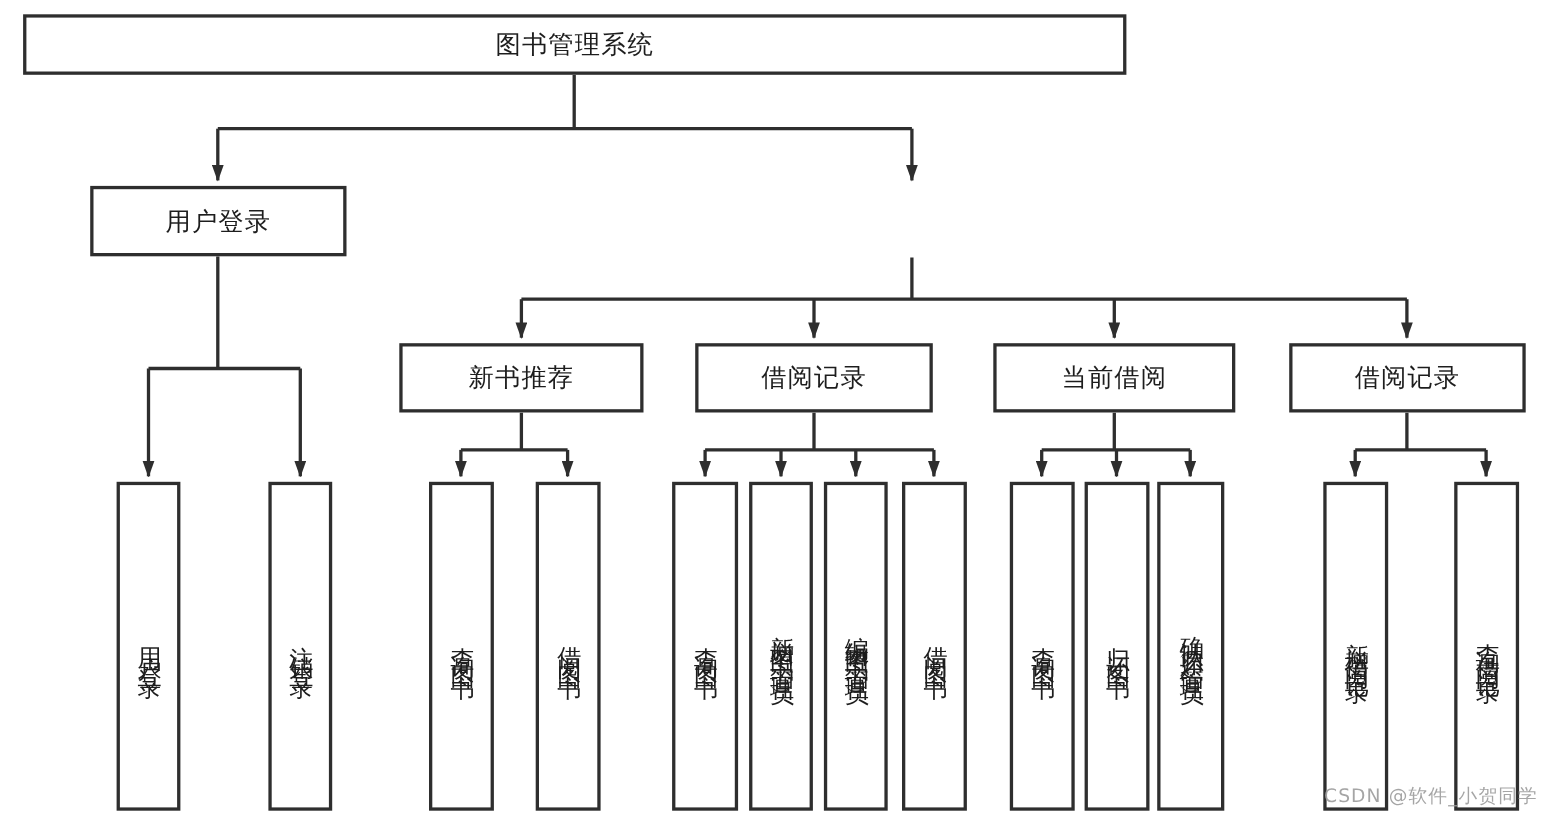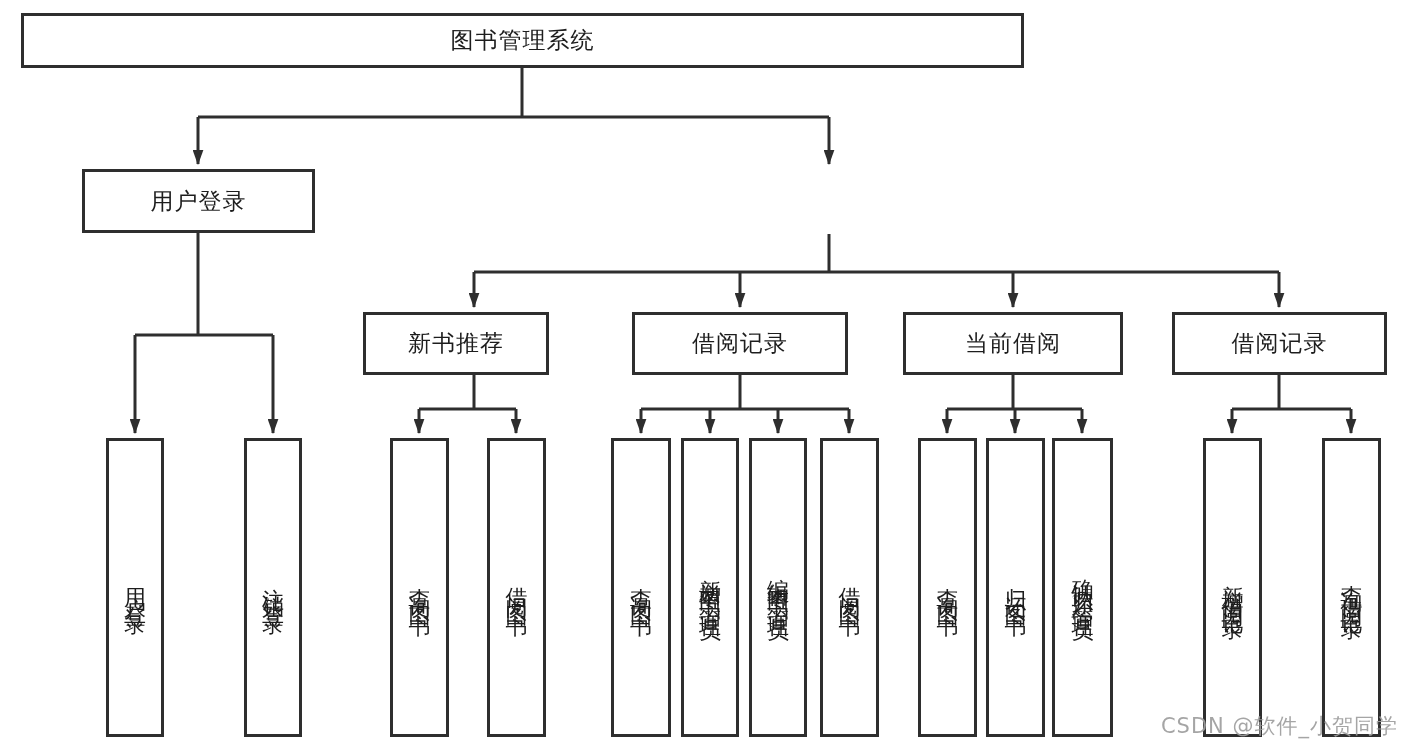--- a/index.html
+++ b/index.html
@@ -37,21 +37,21 @@
     text-orientation: mixed;
     font-size: 22px;
     line-height: 1;
     letter-spacing: 9px;
     color: #1d1d1d;
   }
   .watermark {
     position: absolute;
     right: 7px;
     top: 712px;
-    font-size: 21px;
+    font-size: 17px;
     color: #9e9e9e;
     opacity: 0.92;
     letter-spacing: 1px;
     z-index: 5;
     white-space: nowrap;
   }
 </style>
 </head>
 <body>
 
@@ -96,21 +96,21 @@
   </svg>
 
   <div class="box" style="left:21px;top:13px;width:1003px;height:55px">
     <span class="lbl">图书管理系统</span>
   </div>
 
   <div class="box" style="left:82px;top:169px;width:233px;height:64px">
     <span class="lbl">用户登录</span>
   </div>
 
-  <div class="box" style="left:363px;top:312px;width:186px;height:63px">
+  <div class="box" style="left:363px;top:312px;width:222px;height:63px">
     <span class="lbl">新书推荐</span>
   </div>
   <div class="box" style="left:632px;top:312px;width:216px;height:63px">
     <span class="lbl">借阅记录</span>
   </div>
   <div class="box" style="left:903px;top:312px;width:220px;height:63px">
     <span class="lbl">当前借阅</span>
   </div>
   <div class="box" style="left:1172px;top:312px;width:215px;height:63px">
     <span class="lbl">借阅记录</span>

